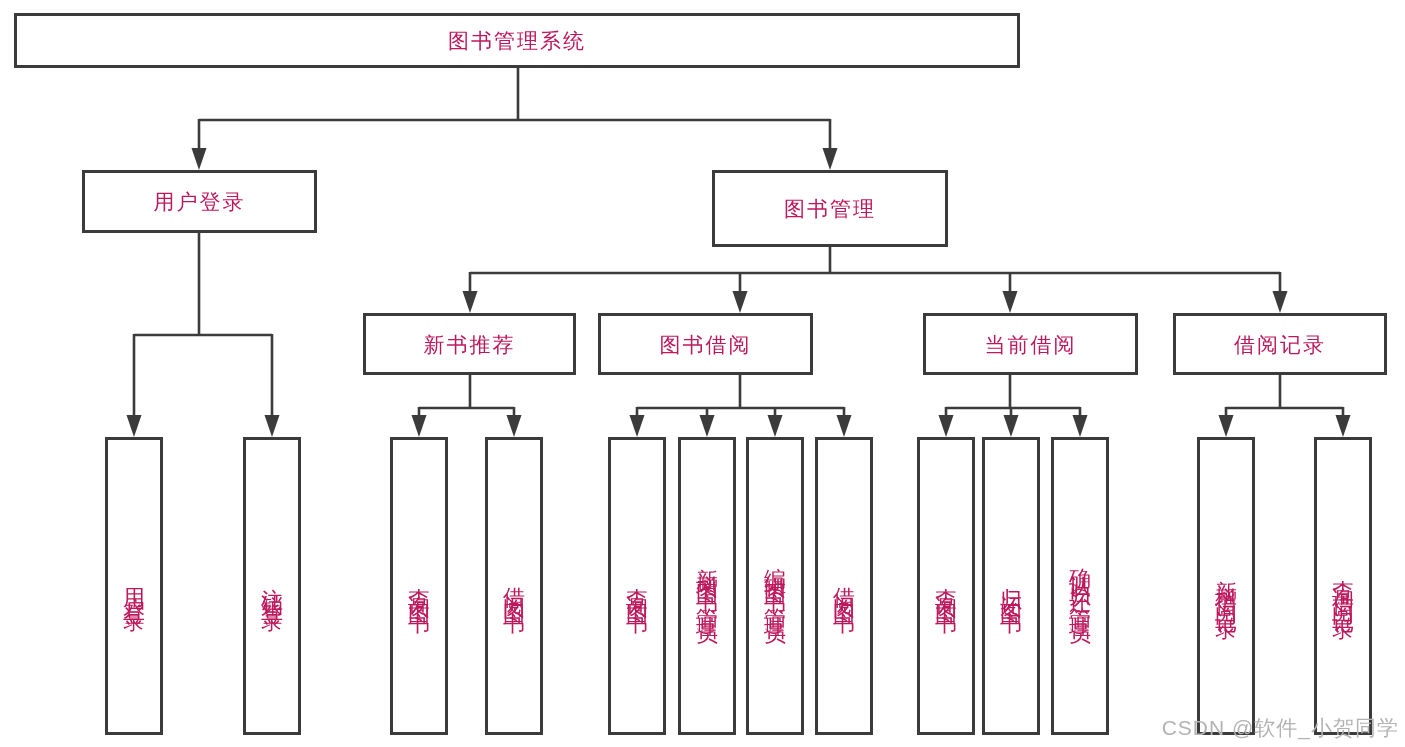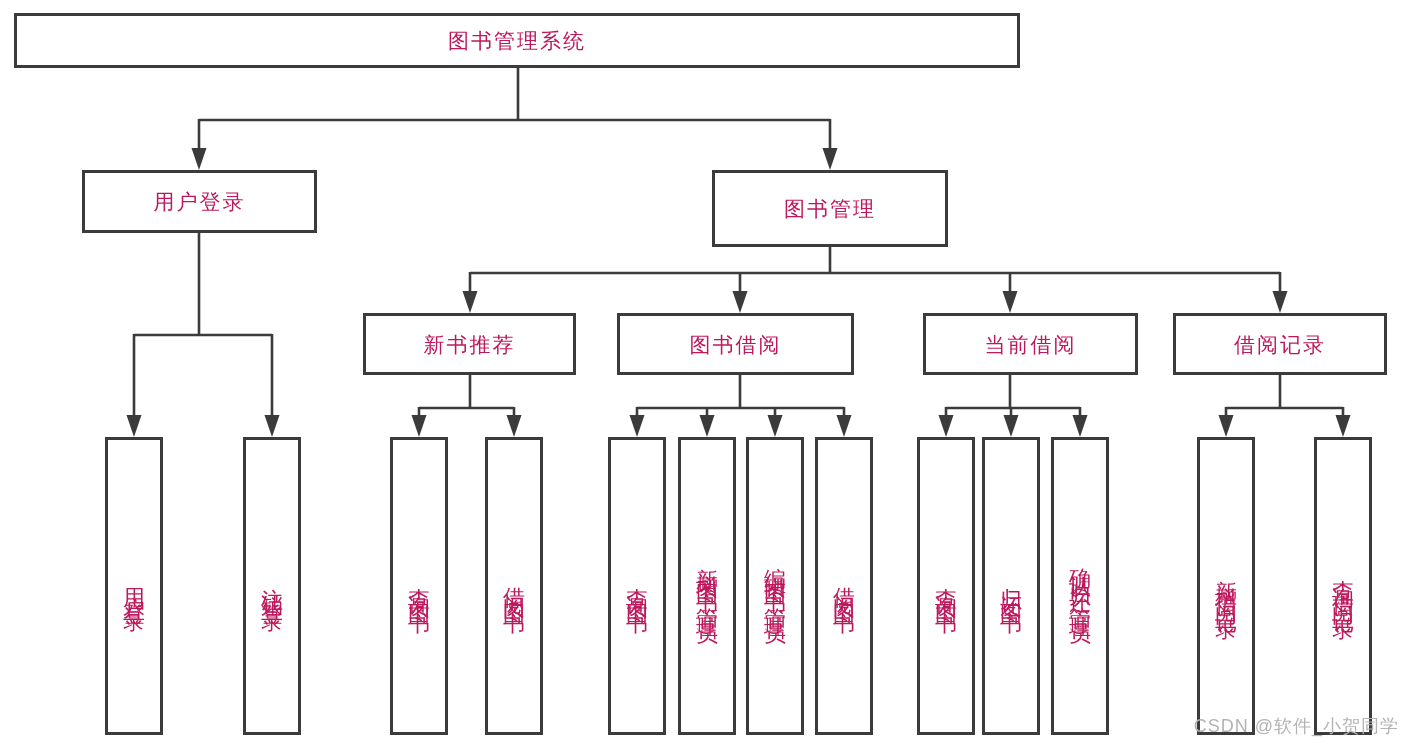--- a/index.html
+++ b/index.html
@@ -40,42 +40,42 @@
     writing-mode: vertical-rl;
     text-orientation: upright;
     letter-spacing: 8px;
     line-height: 1;
   }
   
   .b-root    { left: 14px;   top: 13px;  width: 1006px; height: 55px; }
   .b-login-p { left: 82px;   top: 170px; width: 235px;  height: 63px; }
   .b-mgmt    { left: 712px;  top: 170px; width: 236px;  height: 77px; }
   .b-rec     { left: 363px;  top: 313px; width: 213px;  height: 62px; }
-  .b-borrow  { left: 617px;  top: 313px; width: 237px;  height: 62px; }
+  .b-borrow  { left: 598px;  top: 313px; width: 215px;  height: 62px; }
   .b-current { left: 903px;  top: 313px; width: 215px;  height: 62px; margin-left: 20px; }
   .b-records { left: 1173px; top: 313px; width: 214px;  height: 62px; }
   
   .v-login      { left: 105px; }
   .v-logout     { left: 243px; }
   .v-rec-query  { left: 390px; }
   .v-rec-borrow { left: 485px; }
   .v-bb-query   { left: 608px; }
   .v-bb-add     { left: 678px; }
   .v-bb-edit    { left: 746px; }
   .v-bb-borrow  { left: 815px; }
   .v-cb-query   { left: 917px; }
   .v-cb-return  { left: 982px; }
   .v-cb-confirm { left: 1051px; }
   .v-br-add     { left: 1197px; }
   .v-br-query   { left: 1314px; }
   .watermark {
     position: absolute;
     top: 714px;
     right: 6px;
-    font-size: 18px;
+    font-size: 21px;
     color: #b3b3b3;
     letter-spacing: 1px;
     z-index: 5;
     white-space: nowrap;
   }
 </style>
 </head>
 <body>
 
 <div class="stage">

